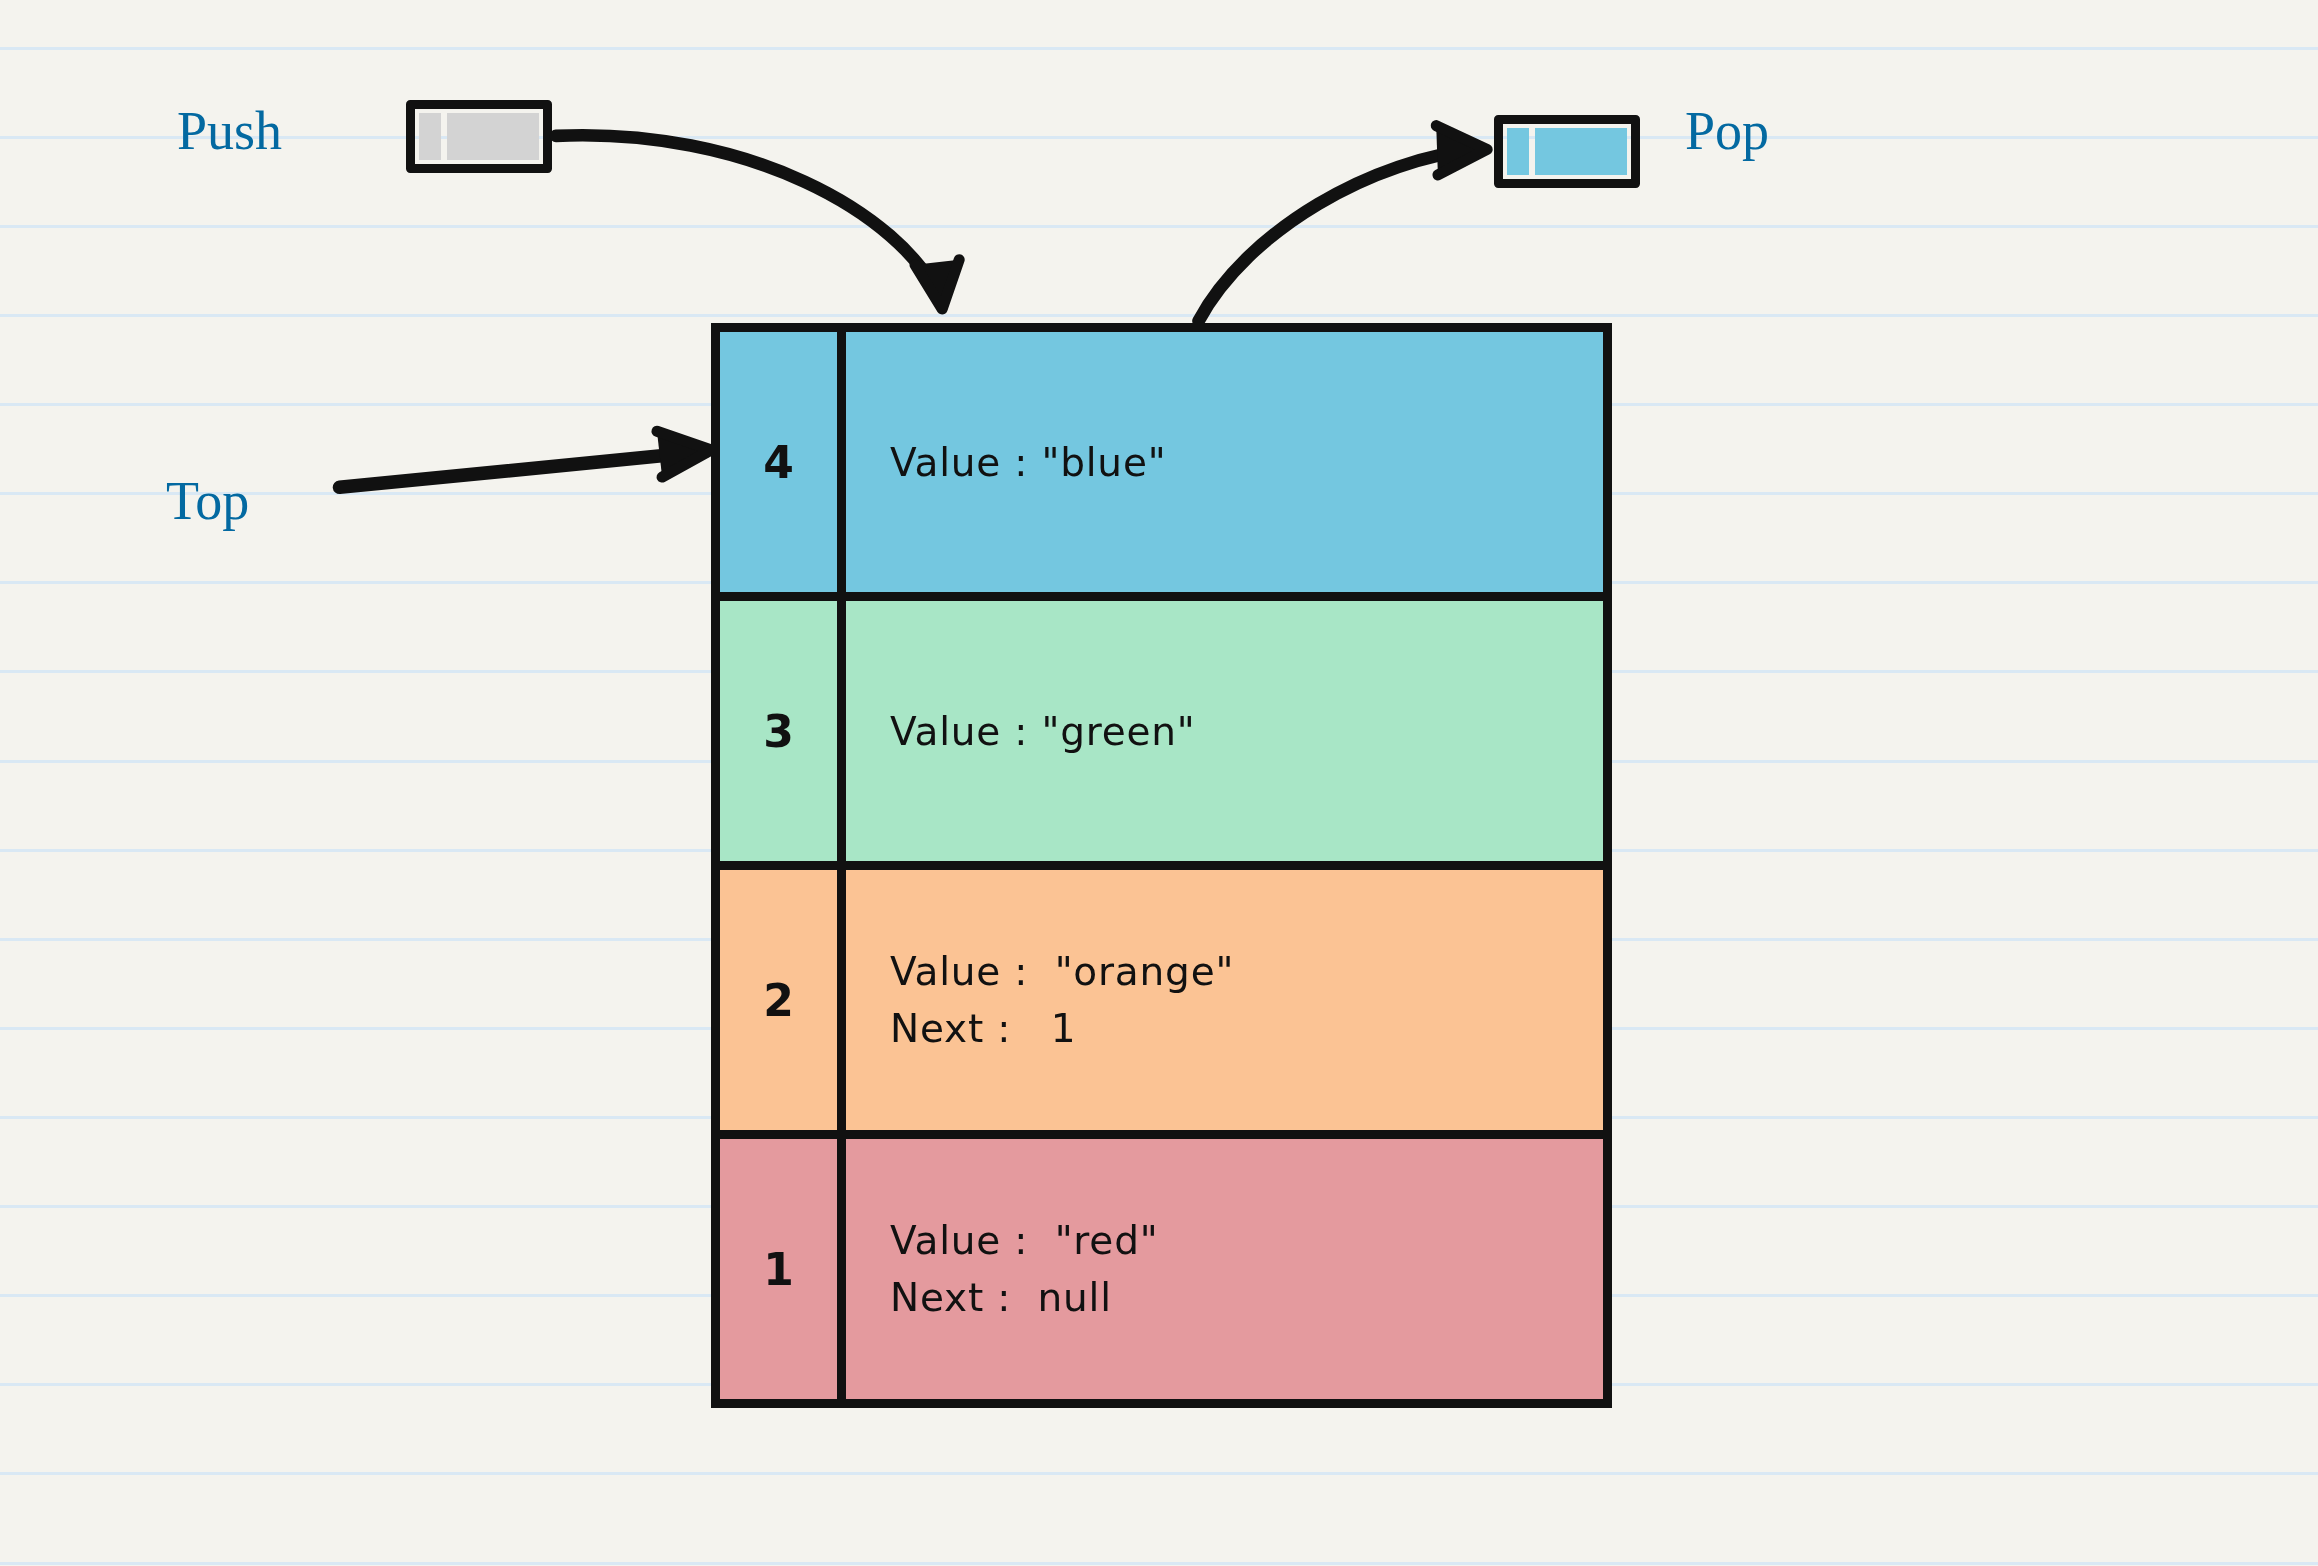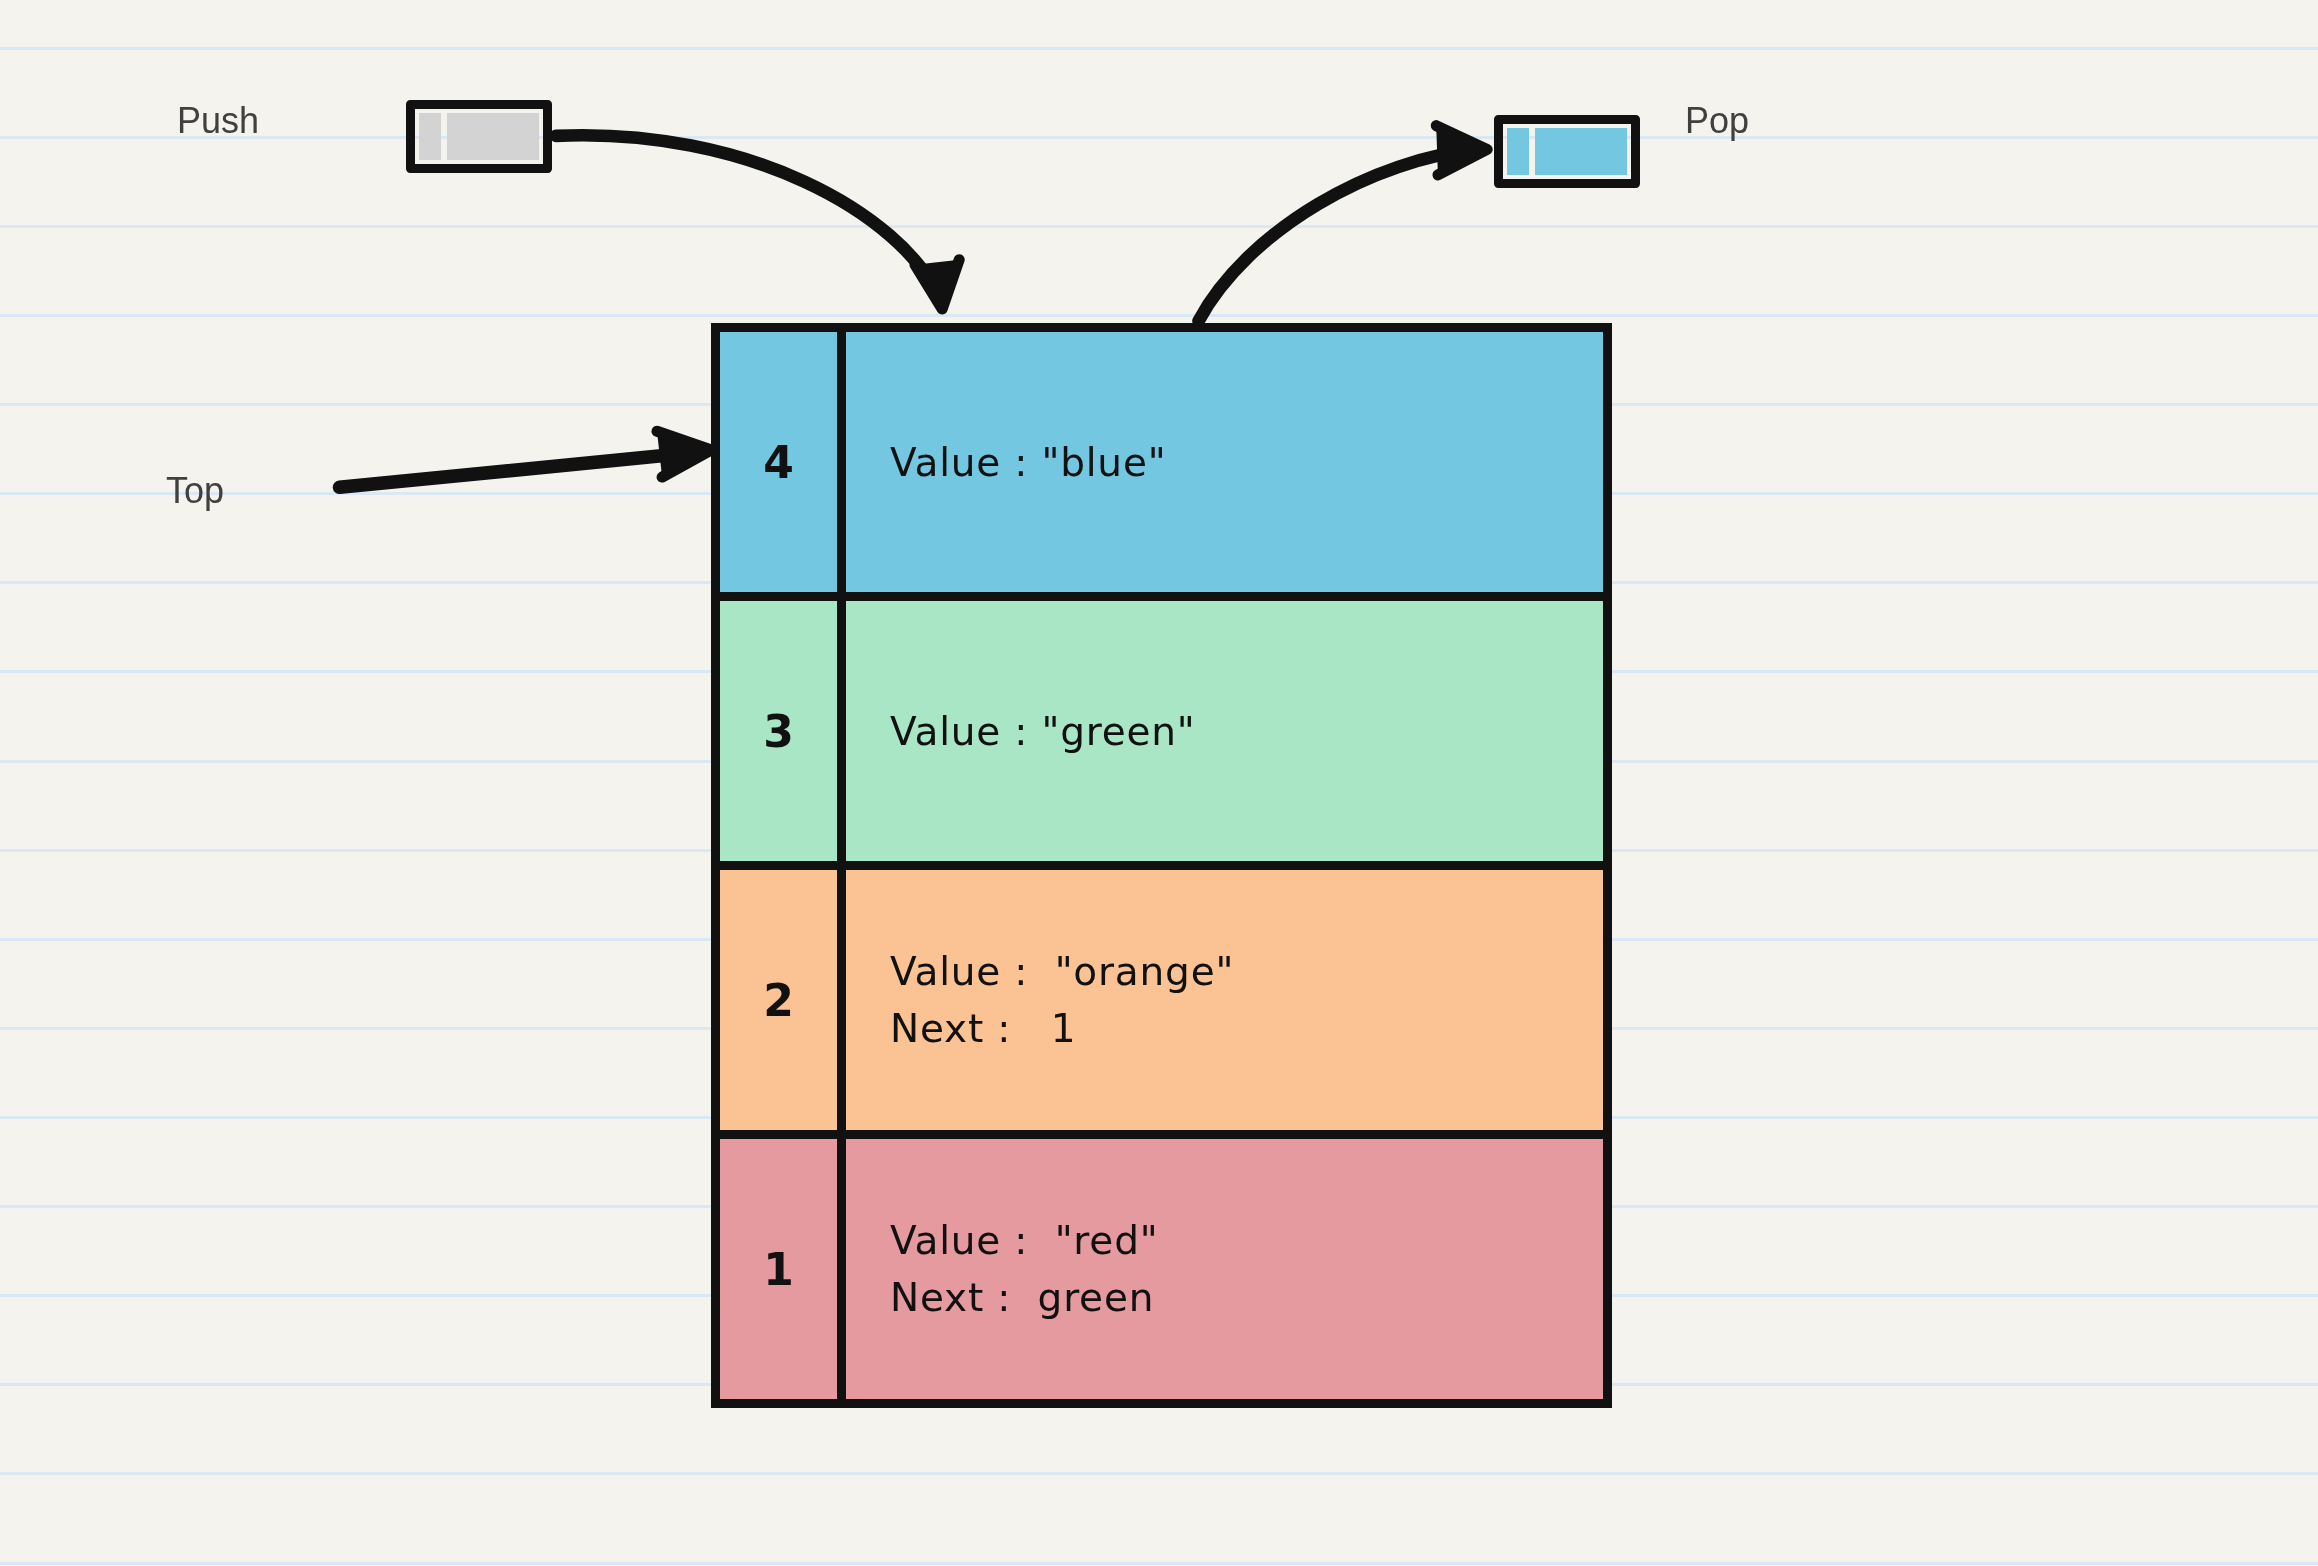--- a/index.html
+++ b/index.html
@@ -70,23 +70,23 @@
     font-size: 39px;
     color: #111111;
     letter-spacing: 0.8px;
     white-space: pre;
     font-family: "DejaVu Sans", sans-serif;
   }
 
   
   .hand-label {
     position: absolute;
-    font-size: 36px;
-    color: #404040;
-    font-family: Liberation Sans, sans-serif;
+    font-size: 54px;
+    color: #0369a1;
+    font-family: Liberation Serif, serif;
     white-space: nowrap;
   }
   #label-push { left: 177px; top: 100px; }
   #label-pop  { left: 1685px; top: 100px; }
   #label-top  { left: 166px; top: 470px; }
 
   
   .node-icon {
     position: absolute;
     border: 9.3px solid #111111;
@@ -199,19 +199,19 @@
       <div class="cell-body" style="background: rgb(251, 195, 148);">
         <div class="field-line">Value :  "orange"</div>
         <div class="field-line">Next :   1</div>
       </div>
     </div>
 
     <div class="stack-row">
       <div class="cell-index" style="background: rgb(228, 154, 158);">1</div>
       <div class="cell-body" style="background: rgb(228, 154, 158);">
         <div class="field-line">Value :  "red"</div>
-        <div class="field-line">Next :  green</div>
+        <div class="field-line">Next :  null</div>
       </div>
     </div>
 
   </div>
 </div>
 
 
 </body></html>

